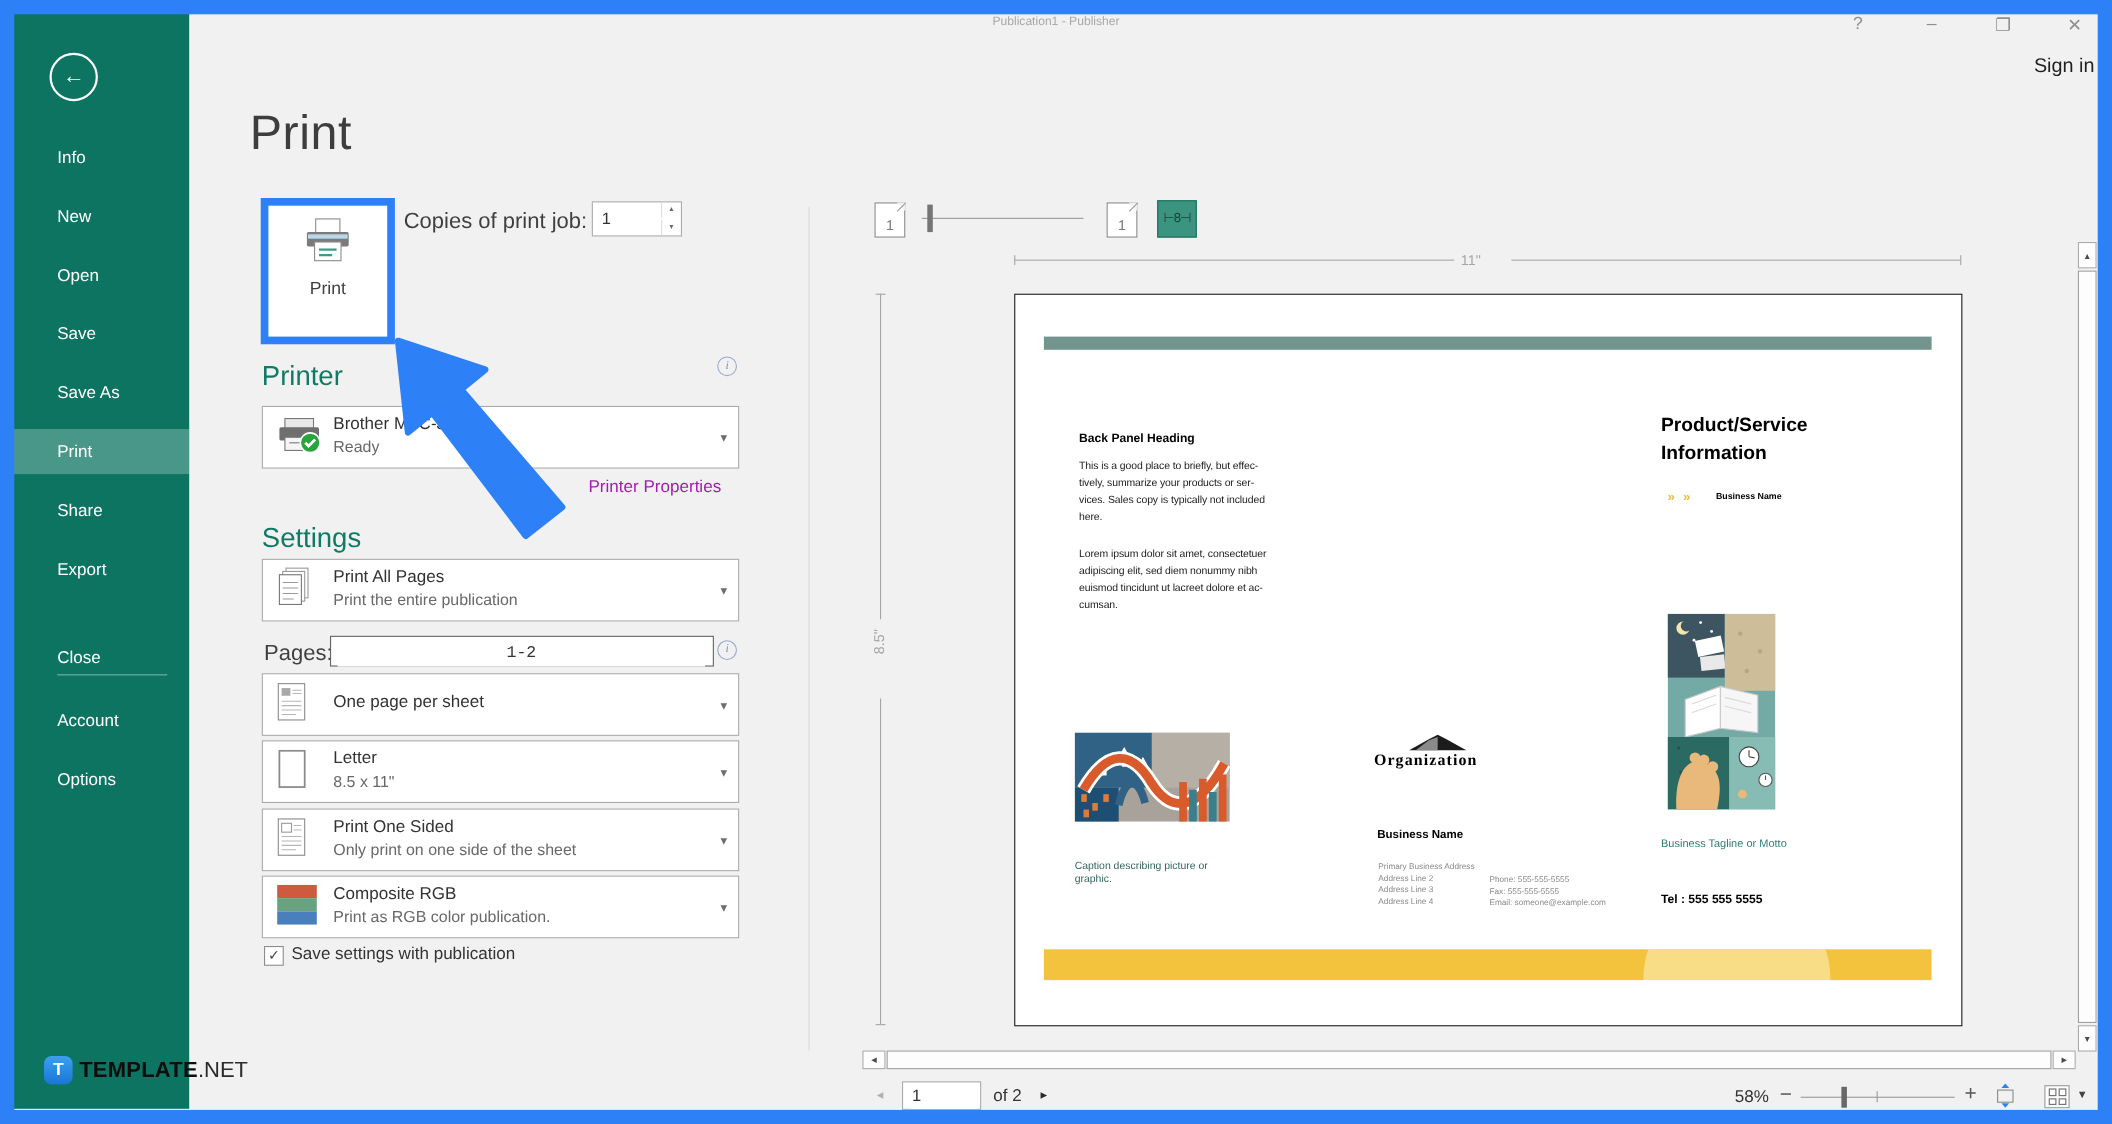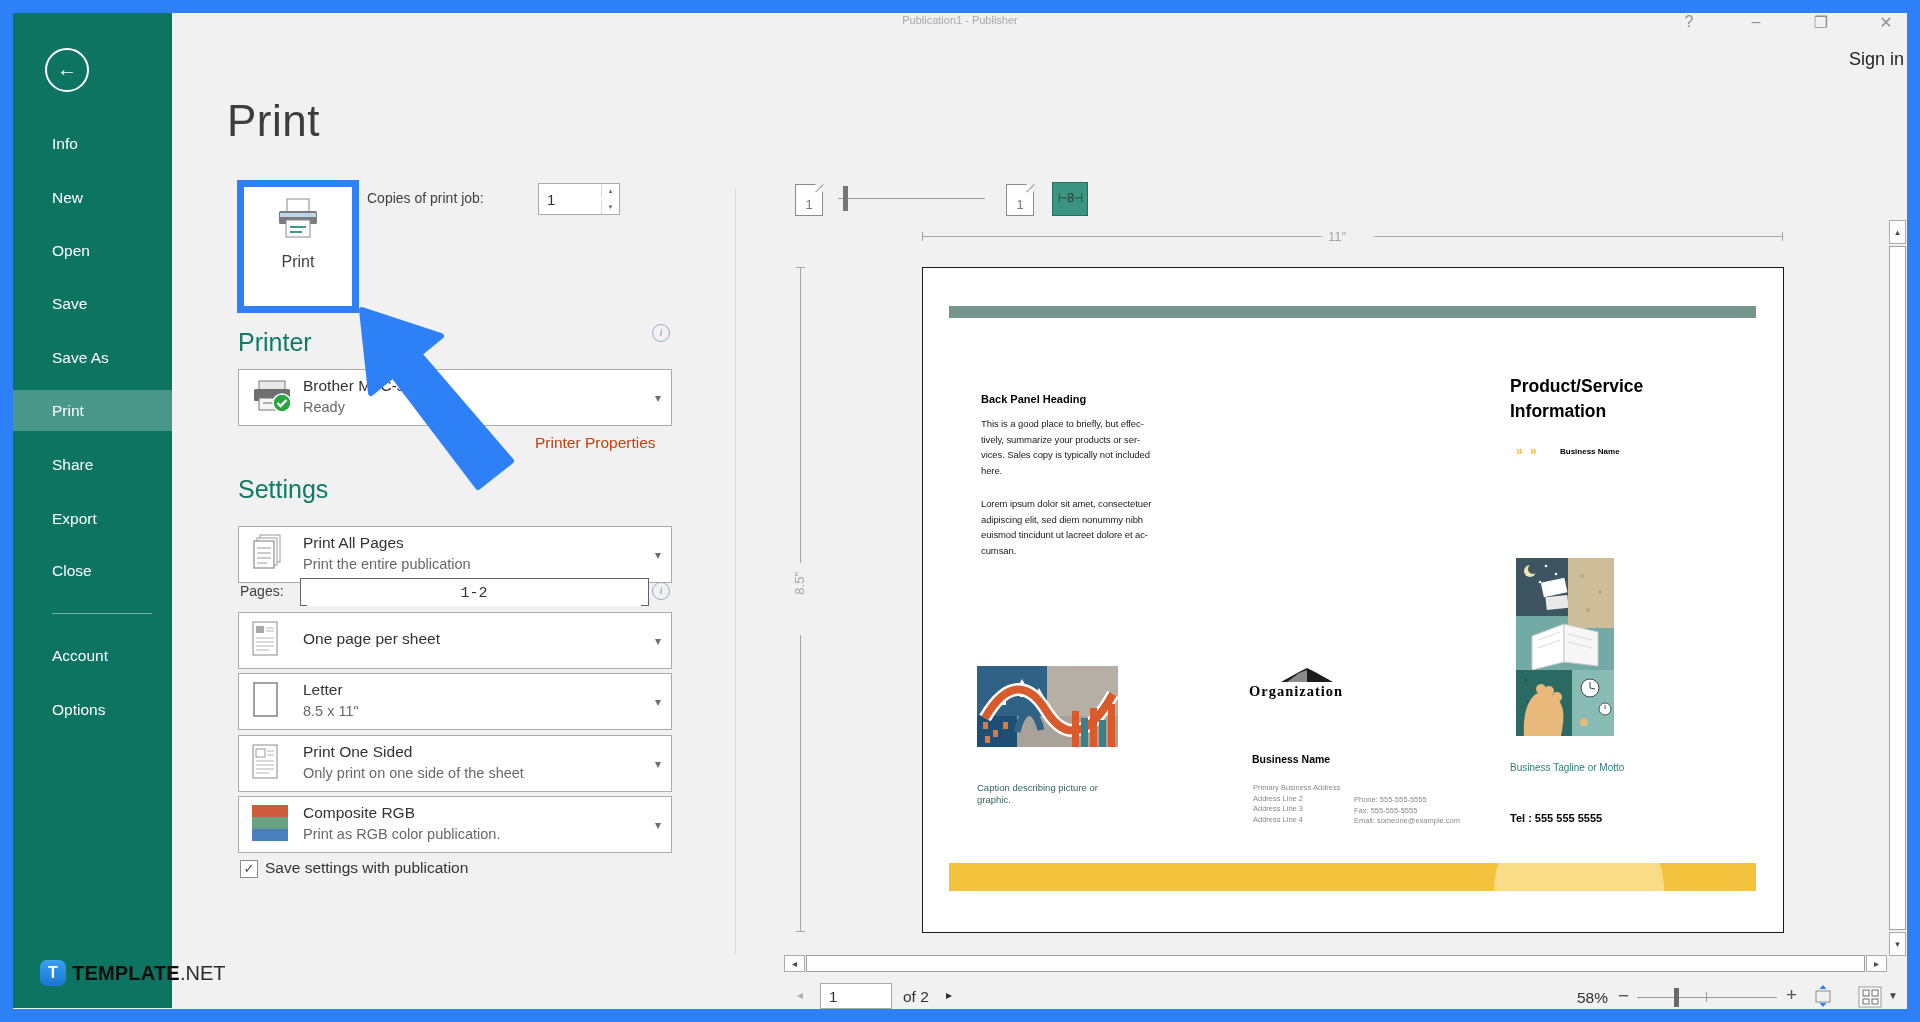--- a/index.html
+++ b/index.html
@@ -13,31 +13,31 @@
   .signin{font-size:18px;color:#1f1f1f;cursor:pointer}
   
   .sidebar{left:12px;top:12px;bottom:14px;width:160px;background:#0d7462}
   .sideitem{position:absolute;left:40px;color:#fff;font-size:15.5px;height:28px;line-height:28px;cursor:pointer;white-space:nowrap}
   .sel-band{position:absolute;left:0;width:160px;top:378px;height:41px;background:rgba(255,255,255,.25)}
   .backbtn{position:absolute;left:33px;top:36px;width:40px;height:40px;border:2px solid #fff;border-radius:50%;
            color:#fff;font-size:20px;line-height:38px;text-align:center;cursor:pointer}
   .sdivider{position:absolute;left:40px;width:100px;top:601px;height:1px;background:rgba(255,255,255,.45)}
   
   .pagetitle{left:227px;top:96px;font-size:44px;font-weight:300;color:#3d3d3d;letter-spacing:.5px}
-  .lbl{font-size:14px;color:#3f3f3f}
+  .lbl{font-size:20px;color:#3f3f3f}
   .tealh{font-size:25px;color:#0f7b65;font-weight:400}
   .dd{position:absolute;left:238px;width:432px;height:55px;background:#fff;border:1px solid #ababab;cursor:pointer}
   .ddtitle{position:absolute;left:64px;top:7px;font-size:15.5px;color:#323232;white-space:nowrap}
   .ddsub{position:absolute;left:64px;top:29px;font-size:14.5px;color:#686868;white-space:nowrap}
   .dd .single{top:17px}
   .caret{position:absolute;right:10px;top:50%;transform:translateY(-50%);color:#6d6d6d;font-size:12px}
   .ddicon{position:absolute;left:12px;top:50%;transform:translateY(-50%)}
   .infoic{position:absolute;width:16px;height:16px;border:1px solid #9aaac8;border-radius:50%;color:#7d96bd;
           font-size:11px;font-style:italic;font-family:"Liberation Serif",serif;text-align:center;line-height:15px;cursor:pointer}
-  .link{font-size:15.5px;color:#c2410c;cursor:pointer}
+  .link{font-size:15.5px;color:#a21caf;cursor:pointer}
   .spin{position:absolute;left:538px;top:183px;width:80px;height:30px;background:#fff;border:1px solid #ababab}
   .spin input{position:absolute;left:0;top:0;width:58px;height:28px;border:0;outline:0;font-size:15px;color:#333;padding-left:8px;font-family:inherit;background:transparent}
   .spbtn{position:absolute;right:0;width:17px;height:14px;text-align:center;font-size:7px;color:#666;line-height:14px;border-left:1px solid #dcdcdc;cursor:pointer}
   .chk{position:absolute;left:240px;top:860px;width:16px;height:16px;background:#fff;border:1px solid #8c8c8c;
        font-size:13px;line-height:15px;text-align:center;color:#4a4a4a;cursor:pointer}
   
   .vsep{left:735px;top:188px;width:1px;height:767px;background:#dadada}
   .dimline{background:#a6a6a6}
   .dimtxt{font-size:13px;color:#a6a6a6}
   .pgicon{position:absolute;width:26px;height:30px;background:#fff;border:1px solid #8a8a8a;cursor:pointer}
@@ -74,21 +74,21 @@
     <div class="sel-band"></div>
     <div class="backbtn">←</div>
     <div class="sideitem" style="top:118px">Info</div>
     <div class="sideitem" style="top:172px">New</div>
     <div class="sideitem" style="top:225px">Open</div>
     <div class="sideitem" style="top:278px">Save</div>
     <div class="sideitem" style="top:332px">Save As</div>
     <div class="sideitem" style="top:385px">Print</div>
     <div class="sideitem" style="top:439px">Share</div>
     <div class="sideitem" style="top:493px">Export</div>
-    <div class="sideitem" style="top:545px">Close</div>
+    <div class="sideitem" style="top:573px">Close</div>
     <div class="sdivider"></div>
     <div class="sideitem" style="top:630px">Account</div>
     <div class="sideitem" style="top:684px">Options</div>
   </div>
 
   <div class="a pagetitle">Print</div>
 
   <div class="a" style="left:237px;top:180px;width:108px;height:119px;background:#fff;border:7px solid #2e80f7;z-index:30">
     <div class="a" style="left:0;right:0;top:10px;text-align:center">
       <svg width="46" height="44" viewBox="0 0 46 44">
@@ -125,21 +125,21 @@
       </svg>
     </span>
     <span class="ddtitle">Brother MFC-J2</span>
     <span class="ddsub">Ready</span>
     <span class="caret">▾</span>
   </div>
   <div class="a link" style="left:535px;top:434px">Printer Properties</div>
 
   <div class="a tealh" style="left:238px;top:475px">Settings</div>
 
-  <div class="dd" style="top:526px">
+  <div class="dd" style="top:508px">
     <span class="ddicon">
       <svg width="32" height="40" viewBox="0 0 32 40">
         <rect x="9" y="2" width="20" height="27" fill="#fff" stroke="#9a9a9a"></rect>
         <rect x="6" y="5" width="20" height="27" fill="#fff" stroke="#9a9a9a"></rect>
         <rect x="3" y="8" width="20" height="27" fill="#fff" stroke="#777"></rect>
         <line x1="6" y1="15" x2="20" y2="15" stroke="#9a9a9a"></line>
         <line x1="6" y1="20" x2="20" y2="20" stroke="#9a9a9a"></line>
         <line x1="6" y1="25" x2="20" y2="25" stroke="#9a9a9a"></line>
         <line x1="6" y1="30" x2="16" y2="30" stroke="#9a9a9a"></line>
       </svg>

